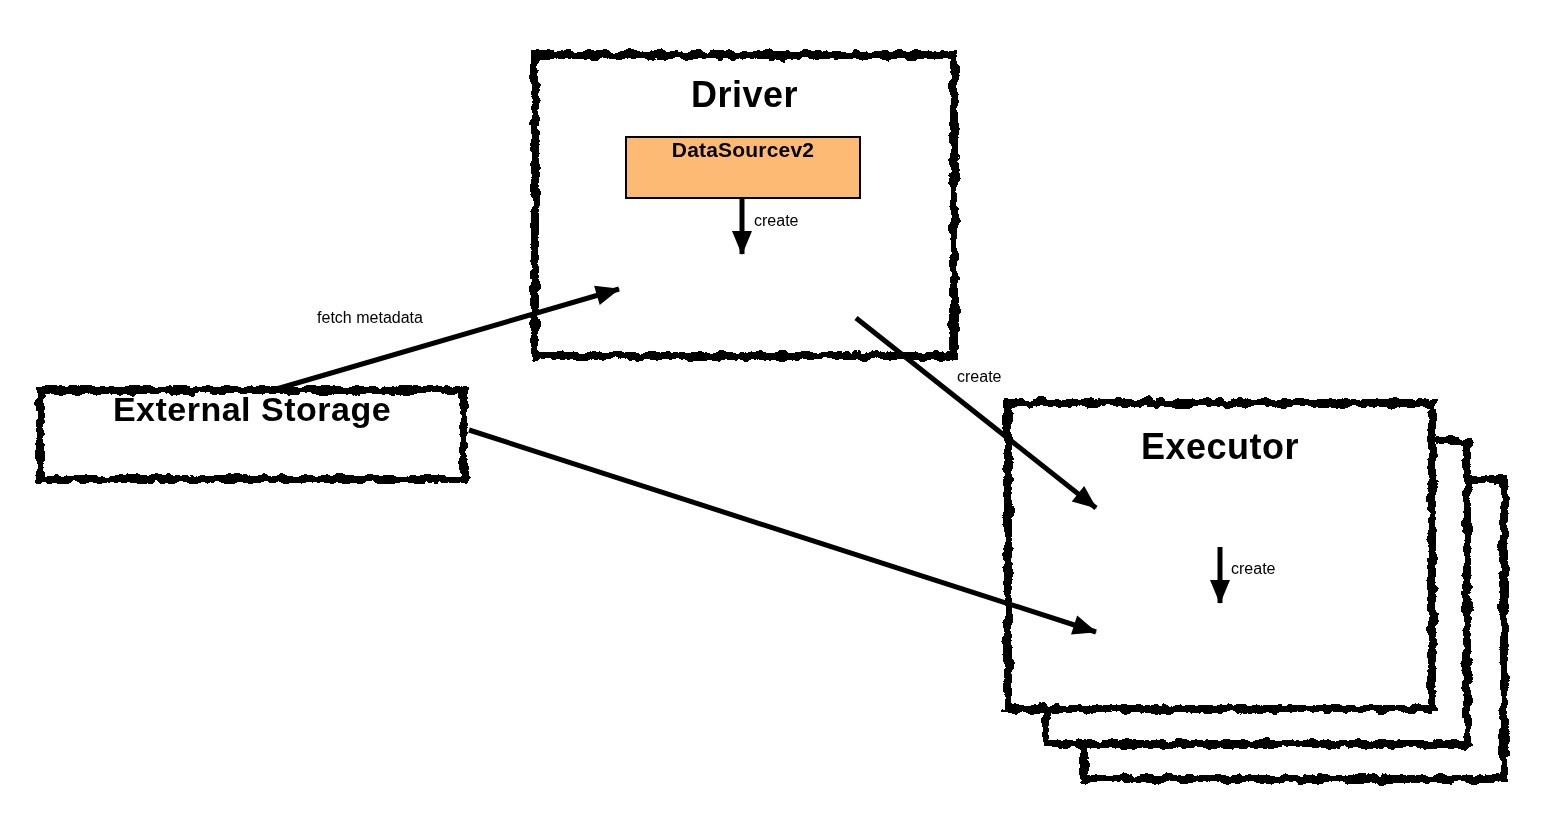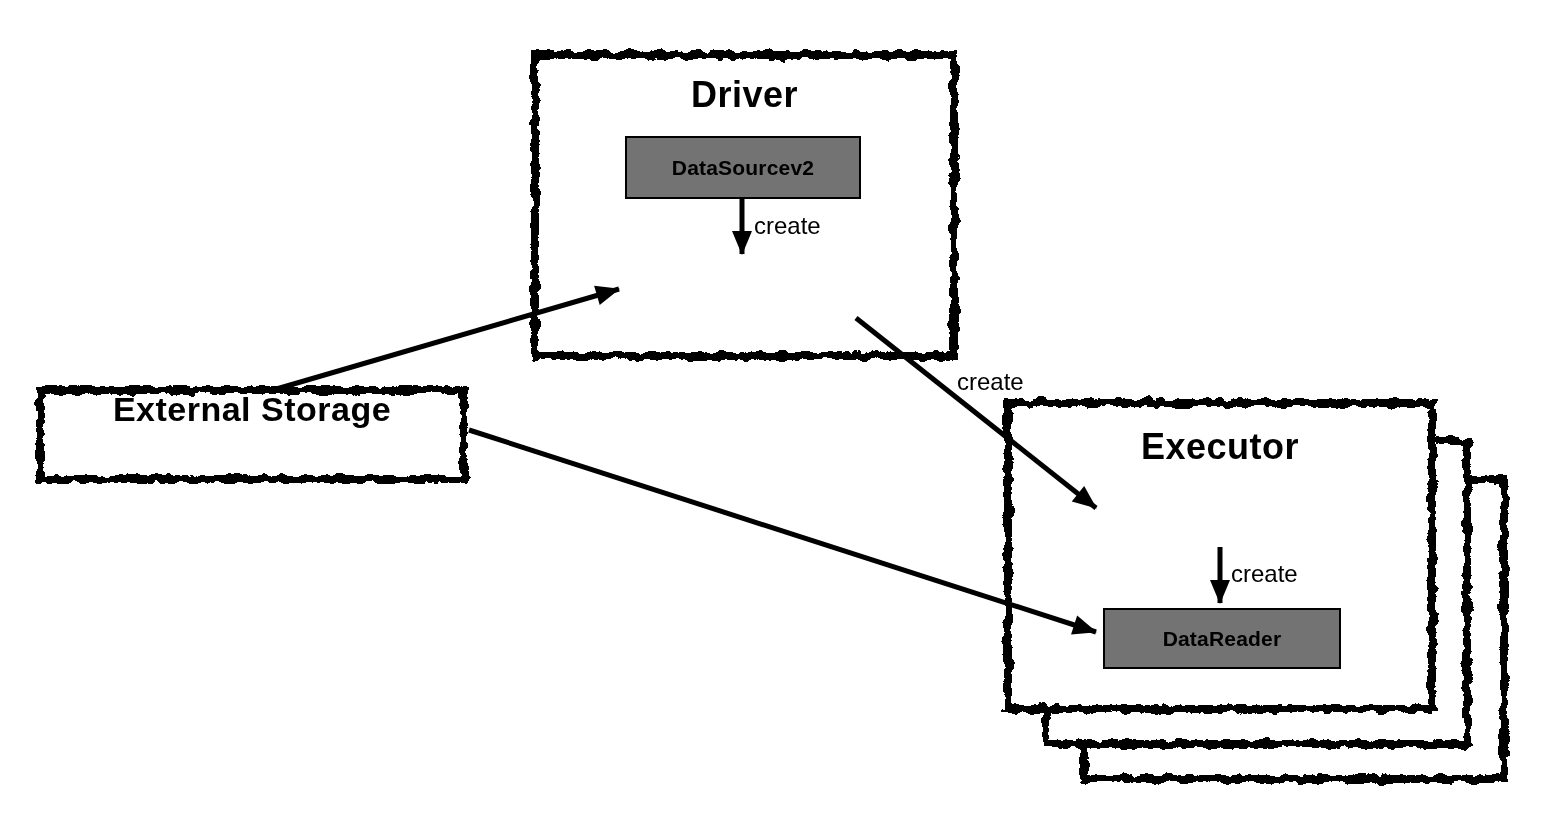--- a/index.html
+++ b/index.html
@@ -41,42 +41,42 @@
     z-index: 2;
     font-weight: 700;
     font-size: 36px;
     text-align: center;
     letter-spacing: 0.5px;
   }
   .inner-box {
     position: absolute;
     z-index: 2;
     border: 2px solid #000000;
-    background: #737373;
+    background: #fdba74;
     display: flex;
-    align-items: center;
+    align-items: flex-start;
     justify-content: center;
     font-size: 21px;
     font-weight: 700;
     letter-spacing: 0.2px;
   }
   .storage-box {
     position: absolute;
     z-index: 2;
     display: flex;
     align-items: flex-start;
     justify-content: center;
     font-size: 34px;
     font-weight: 700;
     letter-spacing: 0.5px;
   }
   .edge-label {
     position: absolute;
     z-index: 2;
-    font-size: 24px;
+    font-size: 16px;
     font-weight: 400;
     white-space: nowrap;
   }
   .edge-label.centered {
     text-align: center;
   }
 </style>
 </head>
 <body>
 
@@ -114,26 +114,24 @@
     <span>DataSourcev2</span>
   </div>
 
   <div class="edge-label" style="left:754px; top:212px;">create</div>
 
 
   <div class="storage-box" style="left:40px; top:390px; width:424px; height:89px;">
     <span>External Storage</span>
   </div>
 
+  <div class="edge-label centered" style="left:250px; top:309px; width:240px;">fetch metadata</div>
 
   <div class="edge-label" style="left:957px; top:368px;">create</div>
 
 
   <div class="node-title" style="left:1008px; top:426px; width:424px;">Executor</div>
 
 
   <div class="edge-label" style="left:1231px; top:560px;">create</div>
 
-  <div class="inner-box" style="left:1103px; top:608px; width:234px; height:57px;">
-    <span>DataReader</span>
-  </div>
 
 </div>
 
 </body></html>

